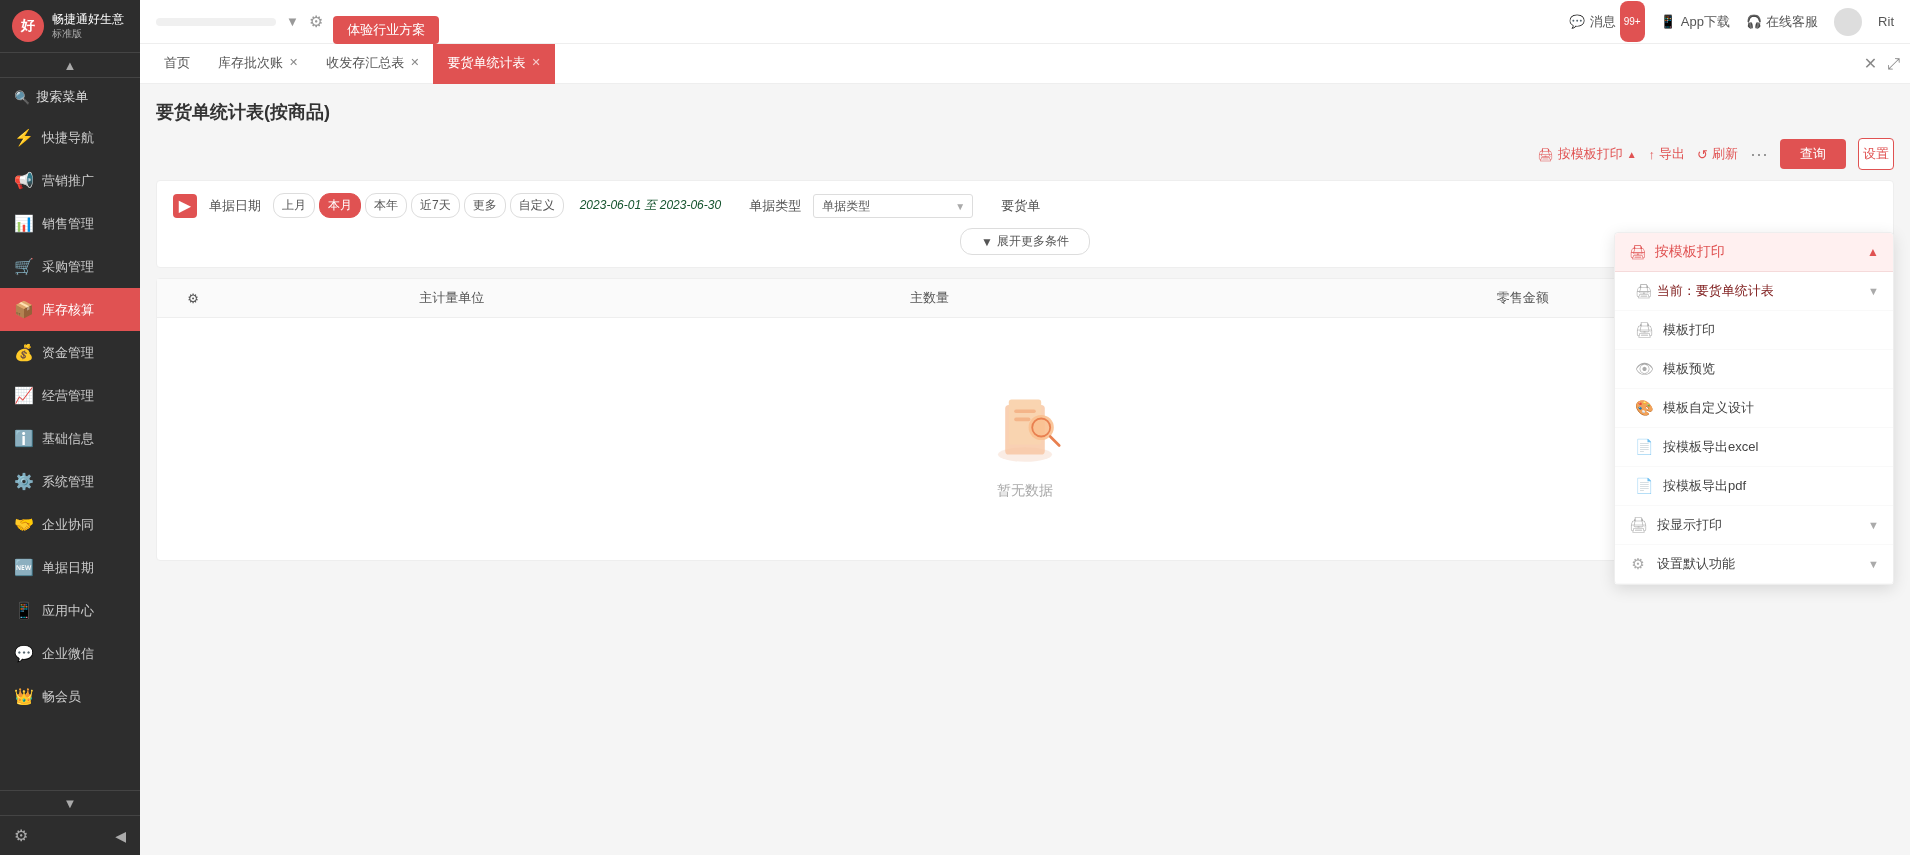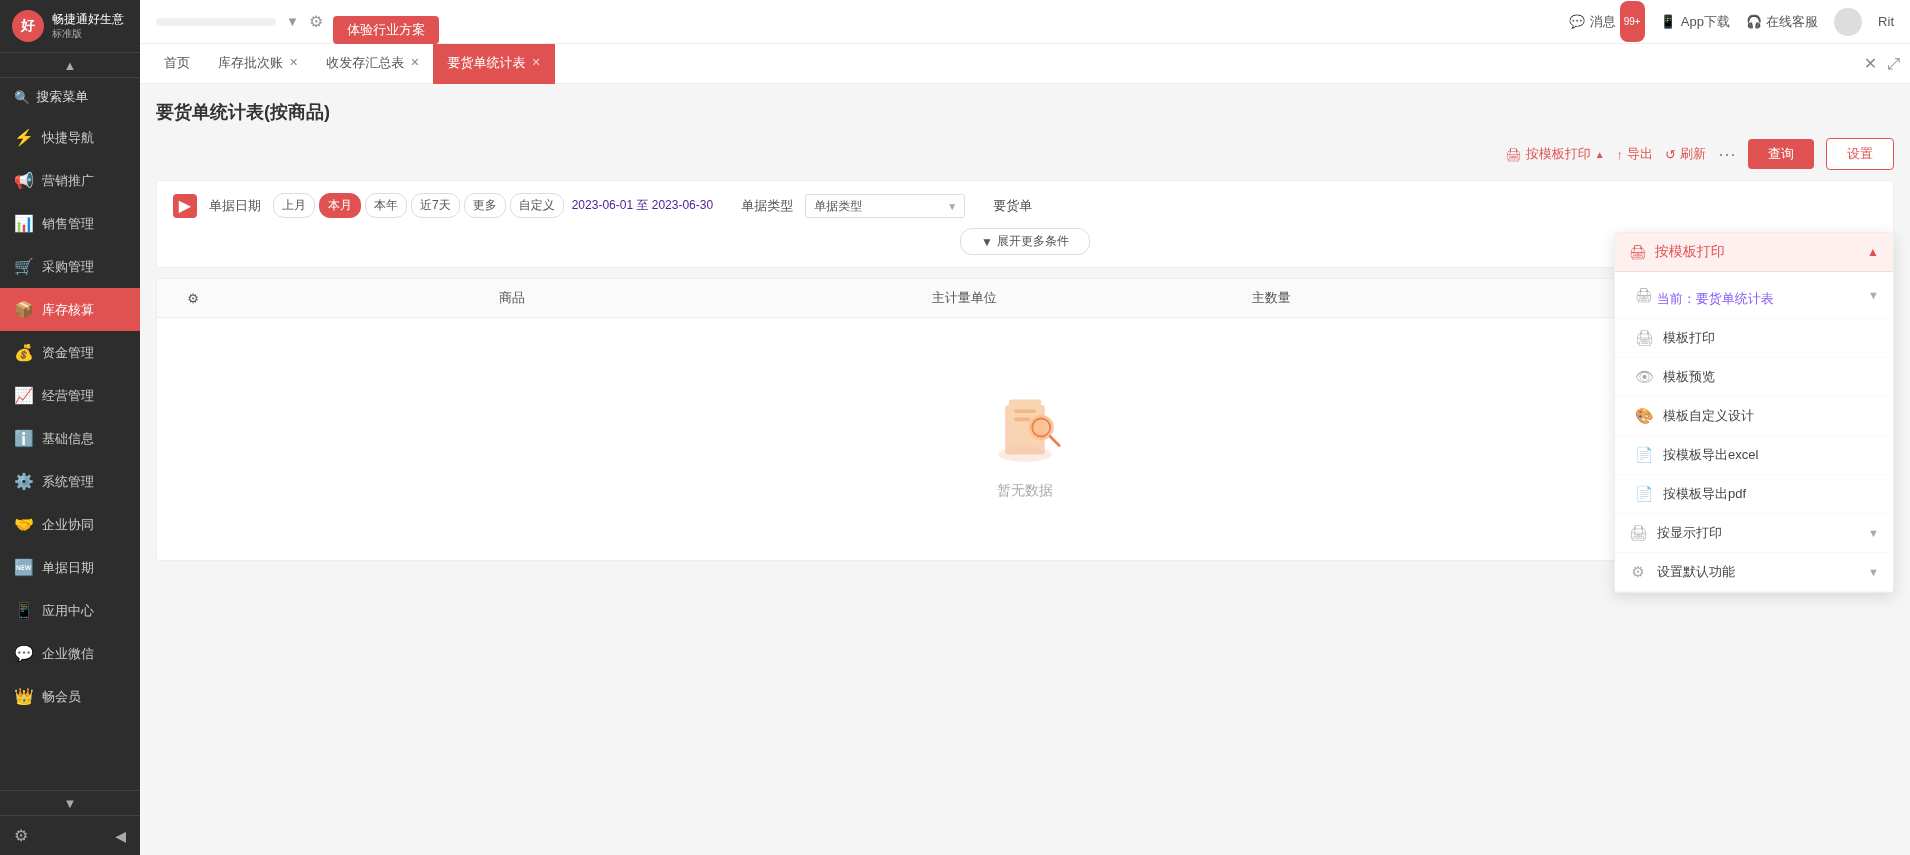--- a/index.html
+++ b/index.html
@@ -252,21 +252,21 @@
       cursor: pointer;
       font-size: 12px;
       background: #fff;
       color: #555;
     }
     .date-btn.active {
       background: #e05252;
       color: #fff;
       border-color: #e05252;
     }
-    .date-range-text { font-size: 12px; color: #4c1d95; margin-left: 4px; }
+    .date-range-text { font-size: 12px; color: #14532d; margin-left: 12px; font-style: italic; }
 
     .filter-select {
       border: 1px solid #ddd;
       border-radius: 3px;
       padding: 4px 24px 4px 8px;
       font-size: 12px;
       color: #555;
       background: #fff;
       min-width: 160px;
       appearance: none;
@@ -380,21 +380,21 @@
       border-radius: 4px;
       padding: 6px 20px;
       font-size: 13px;
       cursor: pointer;
     }
     .setting-btn {
       background: #fff;
       color: #e05252;
       border: 1px solid #e05252;
       border-radius: 4px;
-      padding: 6px 20px;
+      padding: 6px 4px;
       font-size: 13px;
       cursor: pointer;
     }
 
     
     .dropdown-menu {
       position: absolute;
       top: 148px;
       right: 16px;
       width: 280px;
@@ -454,21 +454,21 @@
     
     .current-label {
       display: flex;
       align-items: center;
       gap: 4px;
       padding: 10px 14px 10px 20px;
       color: #666;
       font-size: 13px;
       border-bottom: 1px solid #f9f9f9;
     }
-    .current-label-text { color: #8b5cf6; margin-top: 8px; }
+    .current-label-text { color: #7f1d1d; }
     .current-label-expand { margin-left: auto; color: #aaa; font-size: 11px; }
   </style>
 </head>
 <body>
 
 <div class="sidebar">
   <div class="sidebar-logo">
     <div class="logo-icon">好</div>
     <div class="logo-text">
       <div>畅捷通好生意</div>
@@ -653,23 +653,20 @@
           <span>展开更多条件</span>
         </button>
       </div>
     </div>
 
     <div class="table-area">
       <div class="table-header-row">
         <div class="table-col col-gear">
           <span>⚙</span>
         </div>
-        <div class="table-col col-product">
-          <span>商品</span>
-        </div>
         <div class="table-col col-unit">
           <span>主计量单位</span>
         </div>
         <div class="table-col col-qty">
           <span>主数量</span>
         </div>
         <div class="table-col col-sale">
           <span>零售金额</span>
         </div>
       </div>

